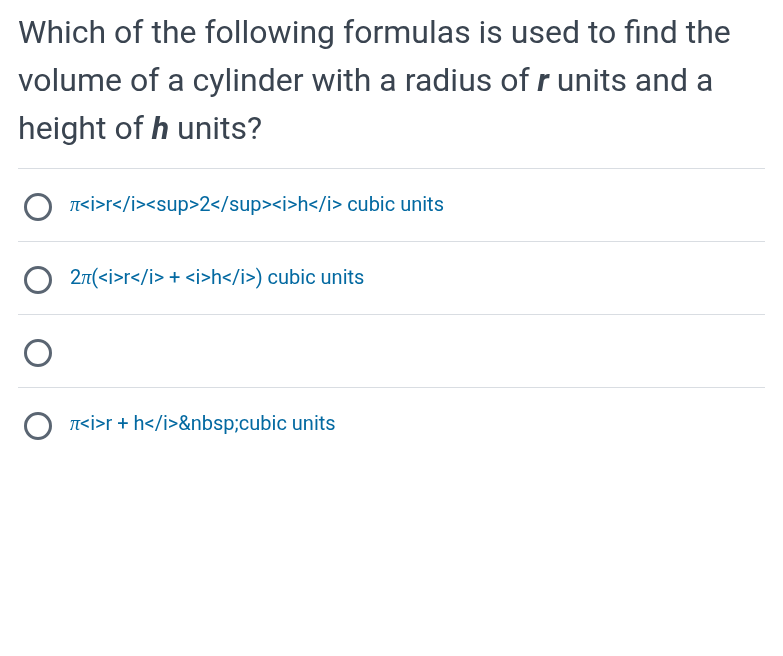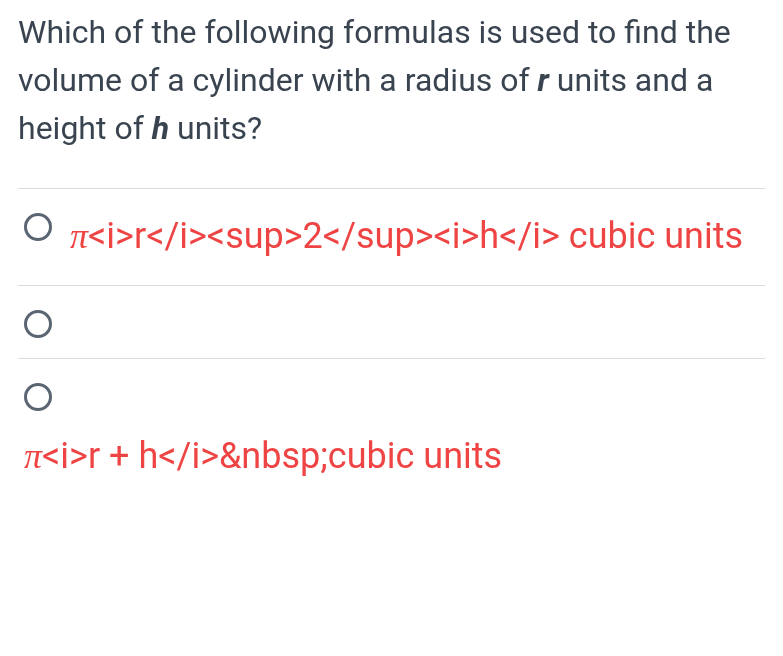--- a/index.html
+++ b/index.html
@@ -13,21 +13,21 @@
     width: 783px;
     height: 656px;
     padding: 8px 18px;
     color: #3a4450;
   }
   .question {
     font-size: 32px;
     line-height: 1.5;
     font-weight: 400;
     color: #3a4450;
-    margin-bottom: 36px;
+    margin-bottom: 16px;
   }
   .question .var-r {
     font-weight: 700;
     font-style: italic;
   }
   .question .var-h {
     font-weight: 700;
     font-style: italic;
   }
   .options {
@@ -36,34 +36,33 @@
   .option {
     display: flex;
     align-items: flex-start;
     padding: 20px 6px 20px 6px;
     border-bottom: 1px solid #d9dde2;
     gap: 18px;
   }
   .option:last-child {
     border-bottom: none;
     padding-bottom: 10px;
-    flex-direction: column;
   }
   .radio {
     width: 28px;
     height: 28px;
     border: 3px solid #5a6572;
     border-radius: 50%;
     flex-shrink: 0;
     margin-top: 4px;
   }
   .option-text {
-    font-size: 36px;
+    font-size: 20px;
     line-height: 1.55;
-    color: #ef4444;
+    color: #0369a1;
     word-break: break-word;
   }
   .pi {
     font-family: "Times New Roman", serif;
     font-style: italic;
   }
 </style>
 </head>
 <body>
 
@@ -71,20 +70,24 @@
   <span>Which of the following formulas is used to find the volume of a cylinder with a radius of </span><span class="var-r">r</span><span> units and a height of </span><span class="var-h">h</span><span> units?</span>
 </div>
 
 <div class="options">
 
   <div class="option">
     <div class="radio"></div>
     <div class="option-text"><span class="pi">π</span><span>&lt;i&gt;r&lt;/i&gt;&lt;sup&gt;2&lt;/sup&gt;&lt;i&gt;h&lt;/i&gt; cubic units</span></div>
   </div>
 
+  <div class="option">
+    <div class="radio"></div>
+    <div class="option-text"><span>2</span><span class="pi">π</span><span>(&lt;i&gt;r&lt;/i&gt; + &lt;i&gt;h&lt;/i&gt;) cubic units</span></div>
+  </div>
 
   <div class="option">
     <div class="radio"></div>
   </div>
 
   <div class="option">
     <div class="radio"></div>
     <div class="option-text"><span class="pi">π</span><span>&lt;i&gt;r + h&lt;/i&gt;&amp;nbsp;cubic units</span></div>
   </div>
 

